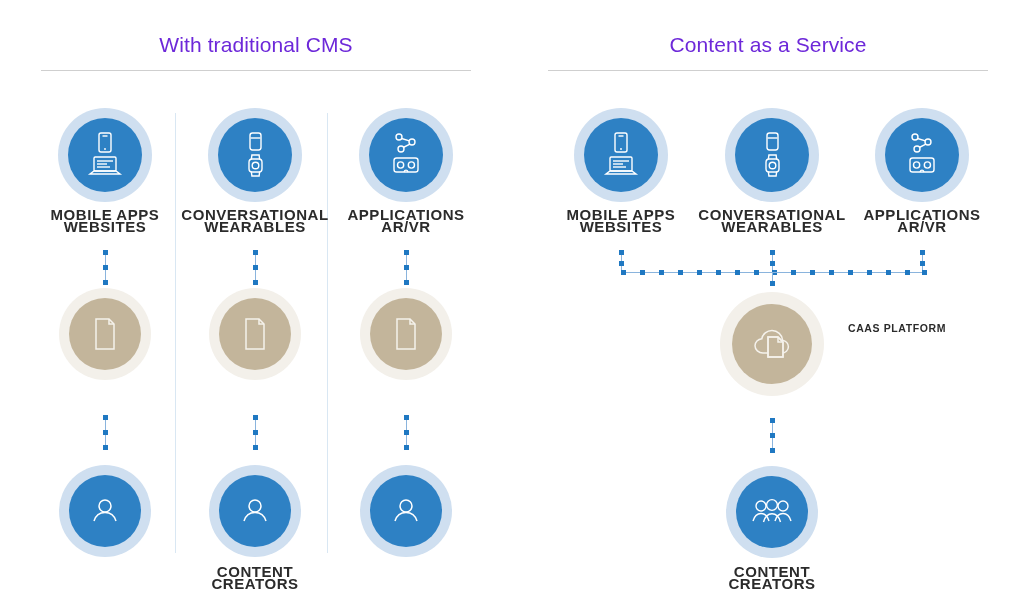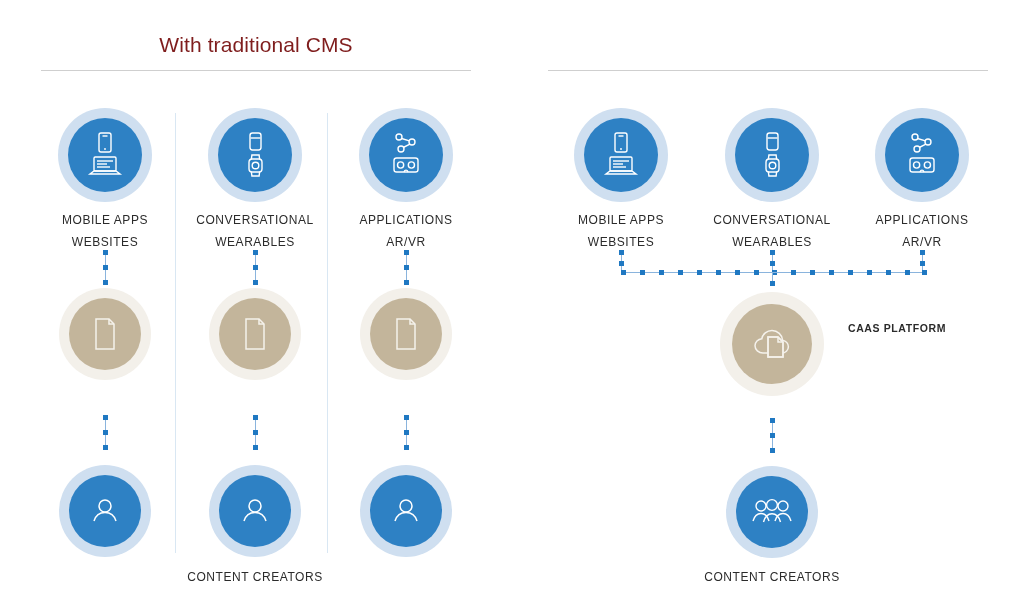--- a/index.html
+++ b/index.html
@@ -22,21 +22,21 @@
 
   .panel-title {
     position: absolute;
     top: 33px;
     left: 0;
     width: 100%;
     text-align: center;
     font-size: 21px;
     font-weight: 400;
     letter-spacing: 0.1px;
-    color: #7f1d1d;
+    color: #6d28d9;
     white-space: nowrap;
   }
   .panel-rule {
     position: absolute;
     top: 70px;
     height: 1px;
     background: #cfcfcf;
   }
   #rule-traditional { left: 41px;  width: 430px; }
   #rule-caas        { left: 36px;  width: 440px; }
@@ -83,24 +83,24 @@
   .caas-node .inner { width: 80px; height: 80px; }
 
   
   .creator-node { width: 92px; height: 92px; }
   .creator-node .inner { width: 72px; height: 72px; }
 
   
   .node-label {
     position: absolute;
     text-align: center;
-    font-size: 12px;
-    font-weight: normal;
+    font-size: 15px;
+    font-weight: bold;
     letter-spacing: 0.55px;
-    line-height: 22px;
+    line-height: 12px;
     color: #2b2b2b;
     white-space: pre-line;
   }
   .side-label {
     position: absolute;
     font-size: 10.5px;
     font-weight: bold;
     letter-spacing: 0.6px;
     color: #2b2b2b;
     white-space: nowrap;
@@ -296,20 +296,21 @@
           <path d="M6 27 C8 20.5 13 18.5 17 18.5 C21 18.5 26 20.5 28 27"></path>
         </svg>
       </span>
     </div>
   </div>
 
 </div>
 
 <div class="panel" id="panel-caas">
 
+  <div class="panel-title">Content as a Service</div>
   <div class="panel-rule" id="rule-caas"></div>
 
   <div class="node node-blue channel-node" style="left:62px; top:108px;">
     <div class="inner">
       <span>
         <svg width="40" height="48" viewBox="0 0 40 48" fill="none" stroke="#ffffff" stroke-width="1.4">
           <rect x="14" y="2" width="12" height="19" rx="2"></rect>
           <line x1="17.5" y1="5" x2="22.5" y2="5"></line>
           <circle cx="20" cy="18" r="0.9" fill="#ffffff" stroke="none"></circle>
           <rect x="9" y="26" width="22" height="14" rx="1.2"></rect>

